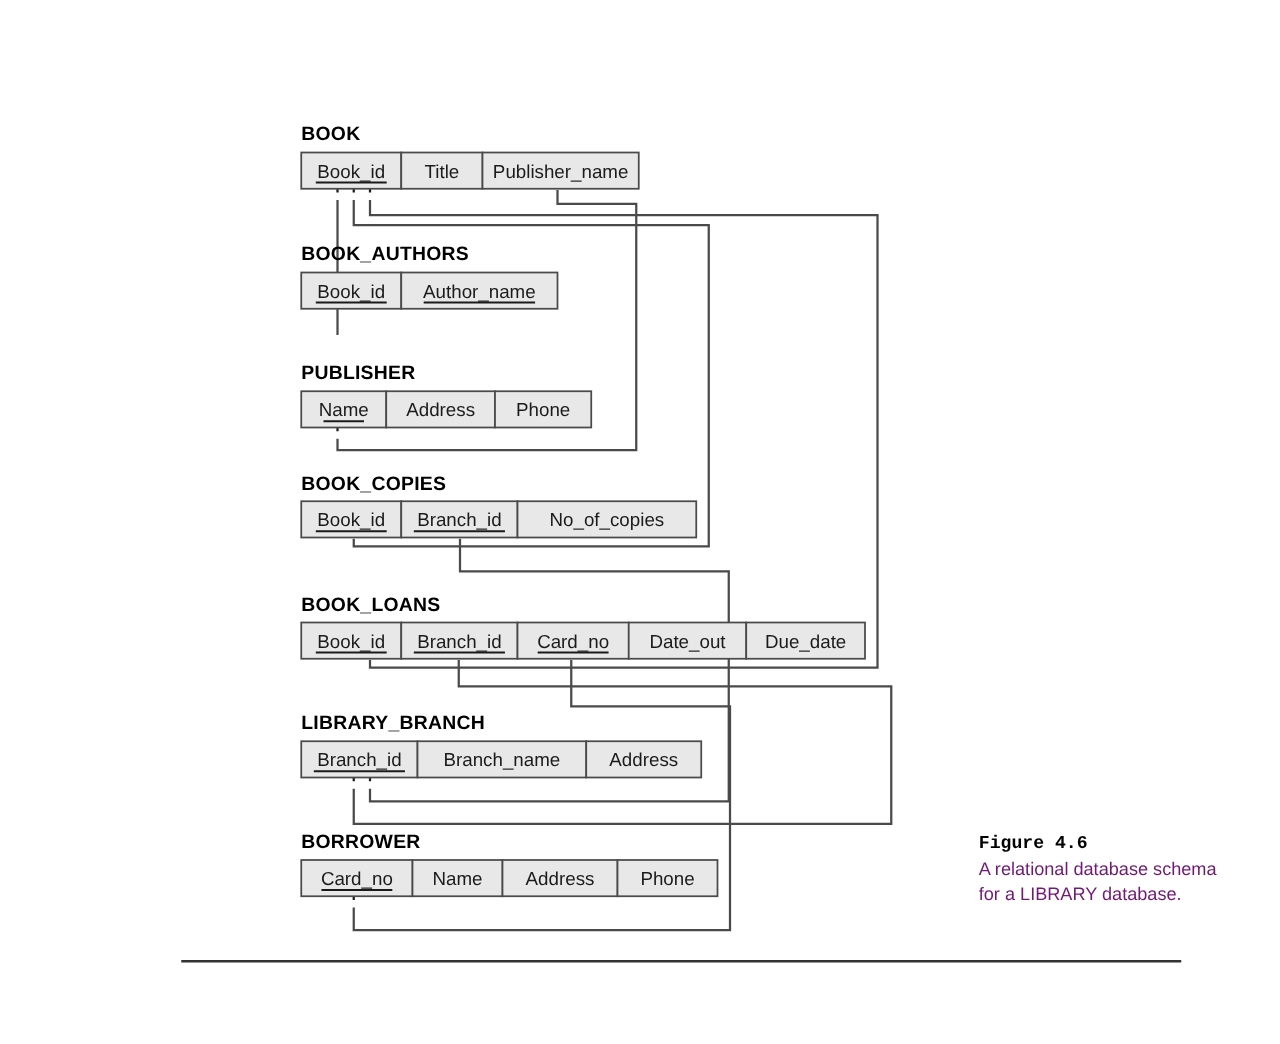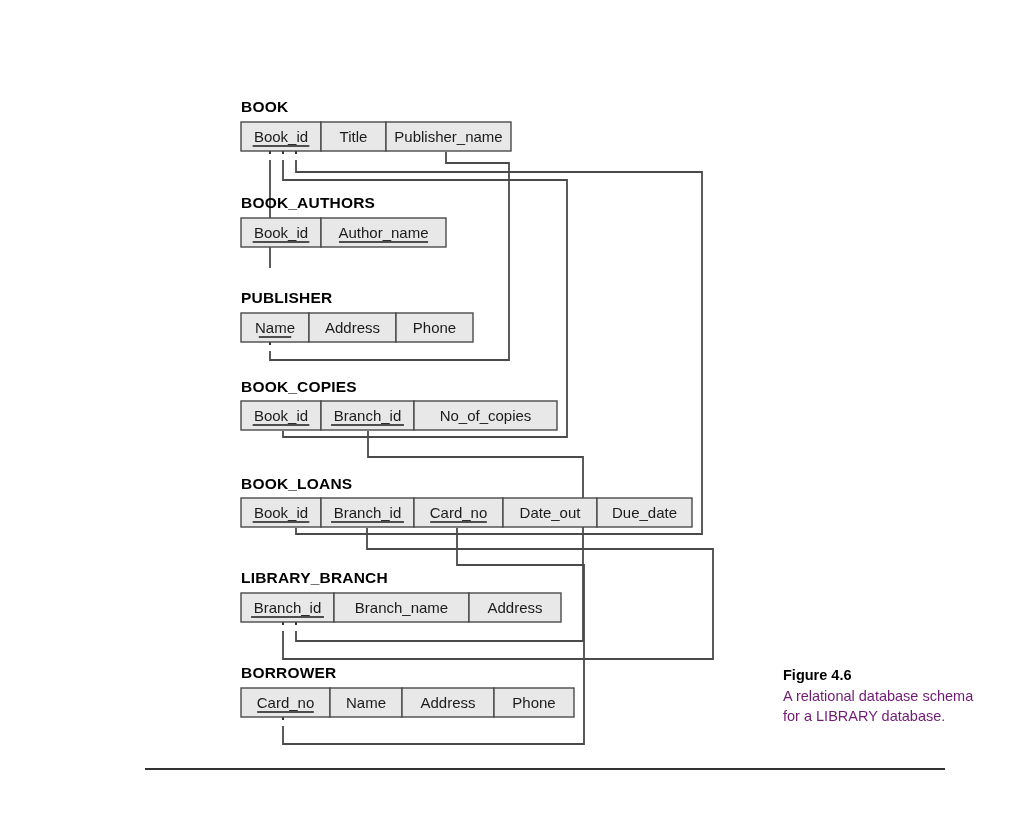--- a/index.html
+++ b/index.html
@@ -58,21 +58,21 @@
   .arrow-head {
     fill: #1b1b1b;
   }
   .caption-block {
     position: absolute;
     left: 783px;
     top: 666px;
     width: 200px;
   }
   .caption-title {
-    font-family: Liberation Sans, sans-serif;
+    font-family: Liberation Mono, monospace;
     font-size: 14.5px;
     font-weight: bold;
     color: #000000;
     margin: 0 0 2px 0;
     line-height: 19px;
   }
   .caption-body {
     font-family: "Liberation Sans", sans-serif;
     font-size: 14.5px;
     color: #701a75;

